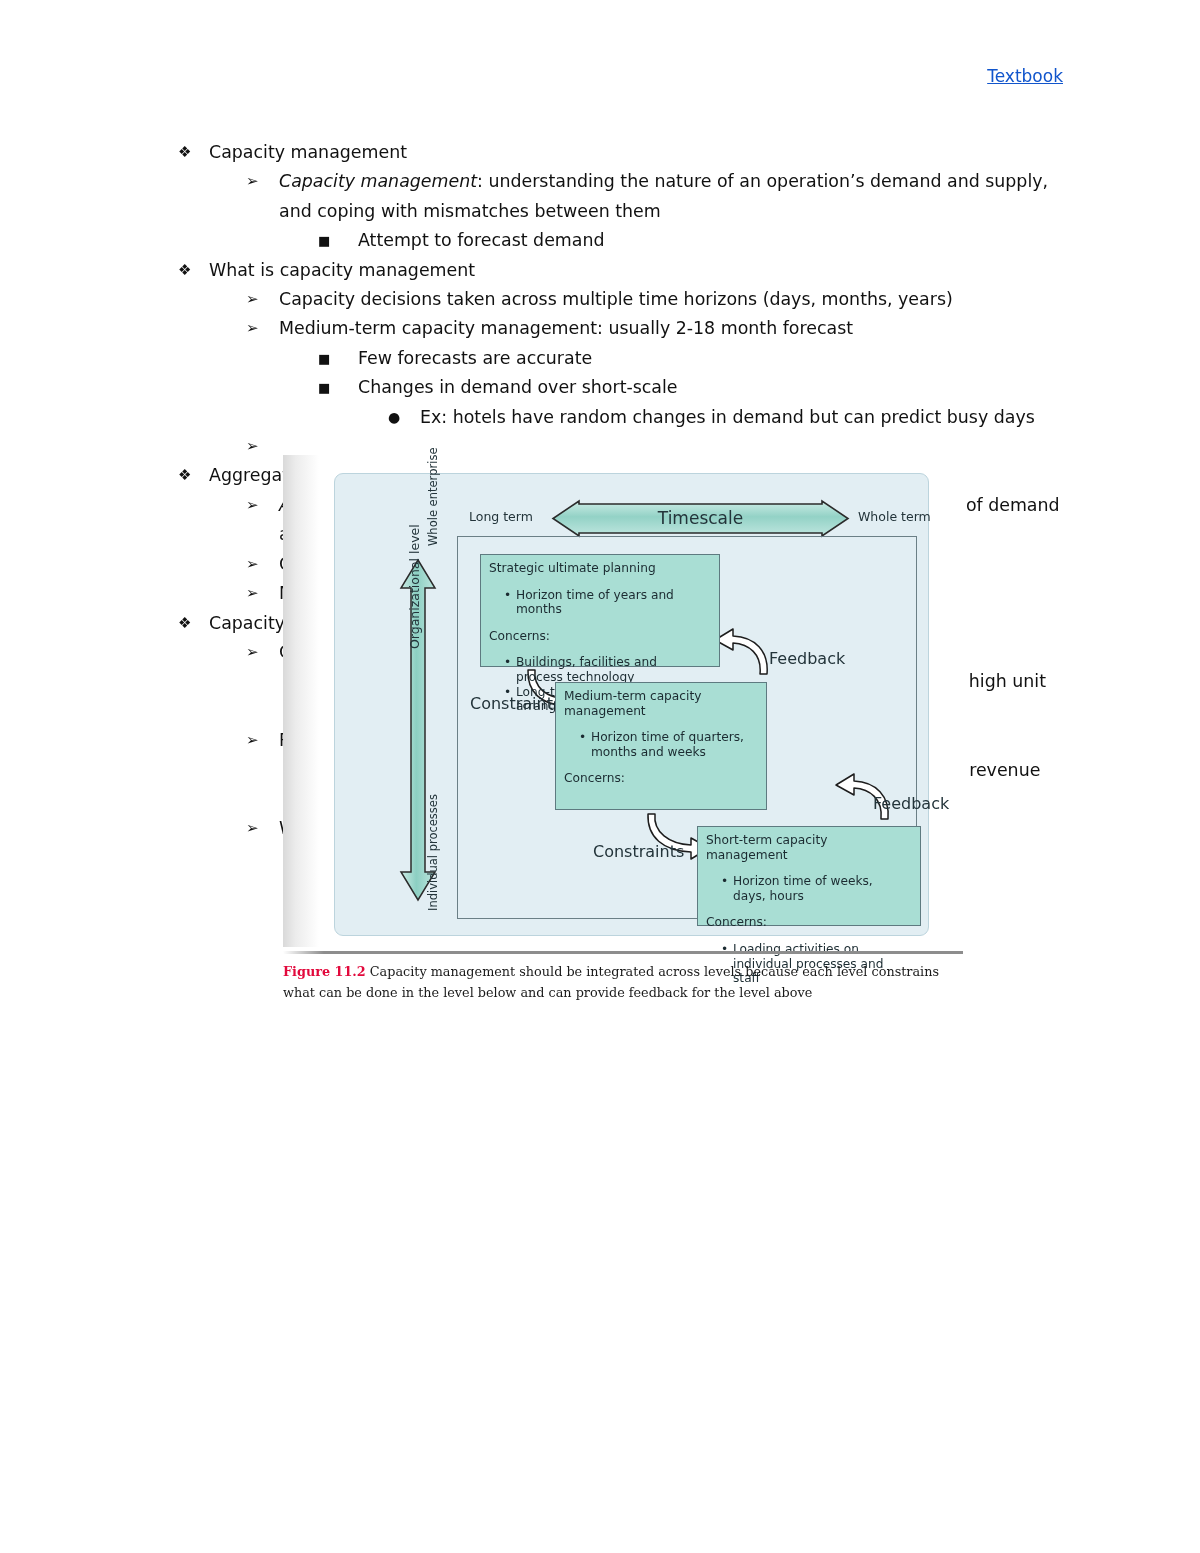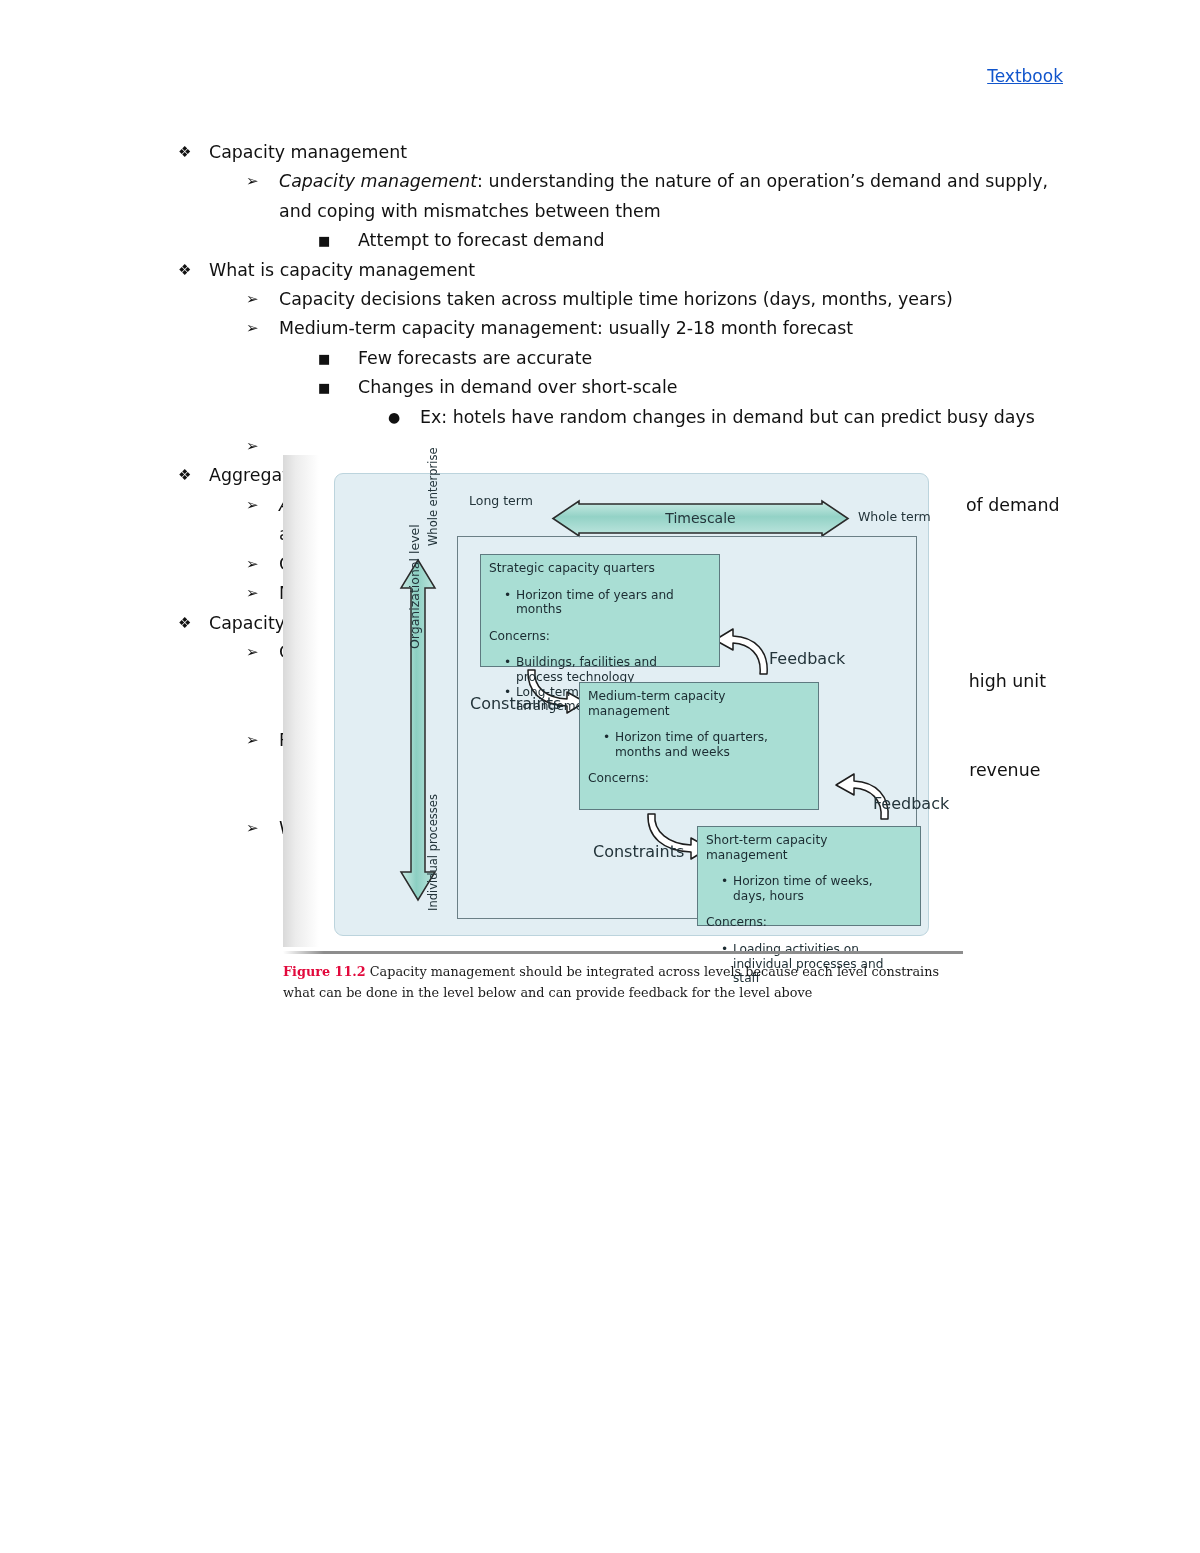--- a/index.html
+++ b/index.html
@@ -122,30 +122,30 @@
     width: 295px;
     height: 35px;
   }
   .ts-label {
     position: absolute;
     left: 0; top: 0;
     width: 100%;
     height: 35px;
     line-height: 35px;
     text-align: center;
-    font-size: 14px;
+    font-size: 17px;
     color: #23343a;
   }
   .side-label {
     position: absolute;
     font-size: 12.5px;
     color: #23343a;
     white-space: nowrap;
   }
-  .side-long { left: 134px; top: 19px; }
+  .side-long { left: 134px; top: 35px; }
   .side-short { left: 523px; top: 35px; }
 
   
   .vert-arrow {
     position: absolute;
     left: 66px;
     top: 86px;
     width: 34px;
     height: 340px;
   }
@@ -194,21 +194,21 @@
     padding-left: 0;
   }
   .cbox ul li::before {
     content: "\2022";
     position: absolute;
     left: -12px;
     top: 0;
   }
 
   .box-strategic { left: 145px; top: 80px;  width: 240px; height: 113px; }
-  .box-medium    { left: 244px; top: 208px; width: 240px; height: 128px; }
+  .box-medium    { left: 220px; top: 208px; width: 212px; height: 128px; }
   .box-short     { left: 362px; top: 352px; width: 224px; height: 103px; }
   .box-short { left: 362px; top: 352px; width: 224px; height: 100px; }
 
   
   .flabel {
     position: absolute;
     font-size: 16px;
     color: #23343a;
     white-space: nowrap;
     margin-top: 12px;
@@ -383,21 +383,21 @@
 
       <path d="M546,345 C548,325 535,315 519,314 L519,321 L501,311 L519,300 L519,307 C541,308 555,322 553,345 Z" fill="#ffffff" stroke="#1d1d1d" stroke-width="1.5" stroke-linejoin="round"></path>
     </svg>
 
     <div class="flabel fb1">Feedback</div>
     <div class="flabel fb2">Feedback</div>
     <div class="flabel cs1">Constraints</div>
     <div class="flabel cs2">Constraints</div>
 
     <div class="cbox box-strategic">
-      <span class="bhead">Strategic capacity quarters</span>
+      <span class="bhead">Strategic ultimate planning</span>
       <ul>
         <li>Horizon time of years and months</li>
       </ul>
       <span class="bhead">Concerns:</span>
       <ul>
         <li>Buildings, facilities and process technology</li>
         <li>Long-term supply arrangements</li>
       </ul>
     </div>
 

